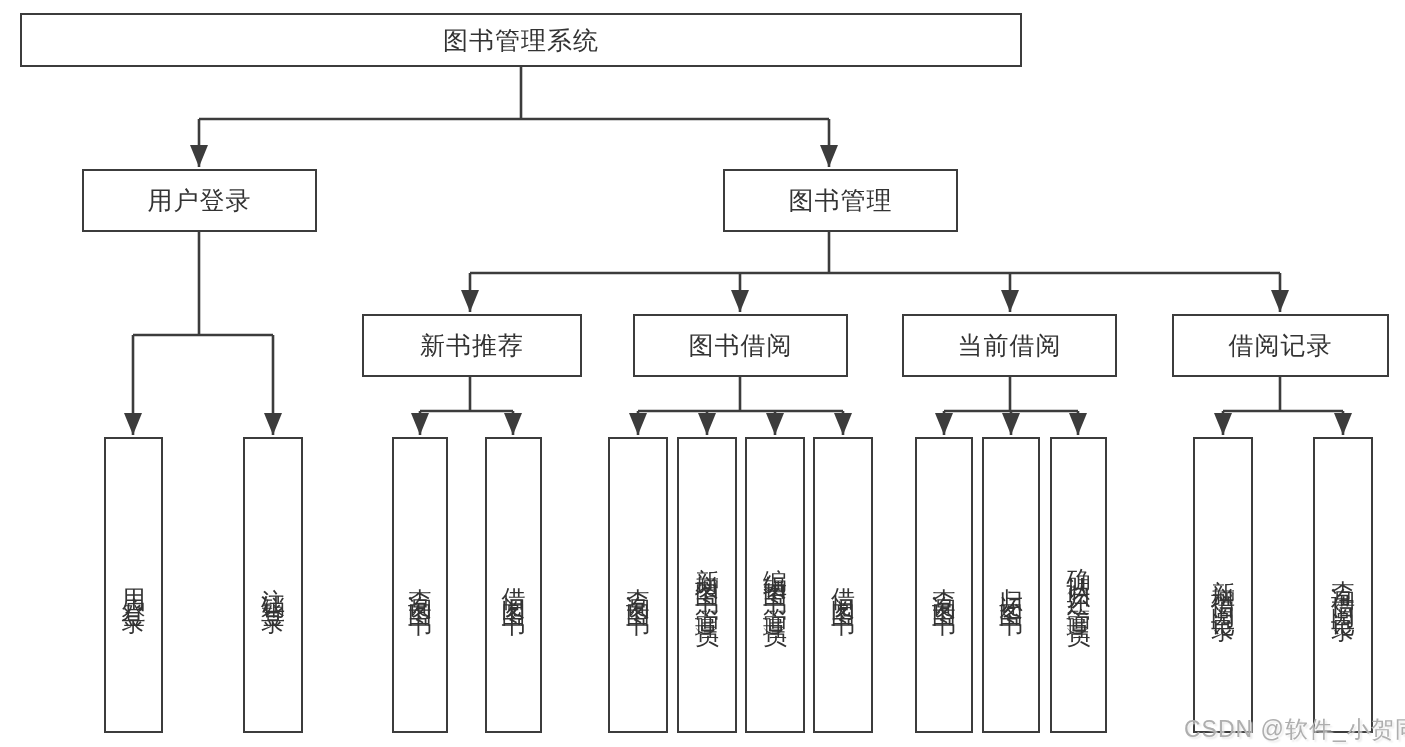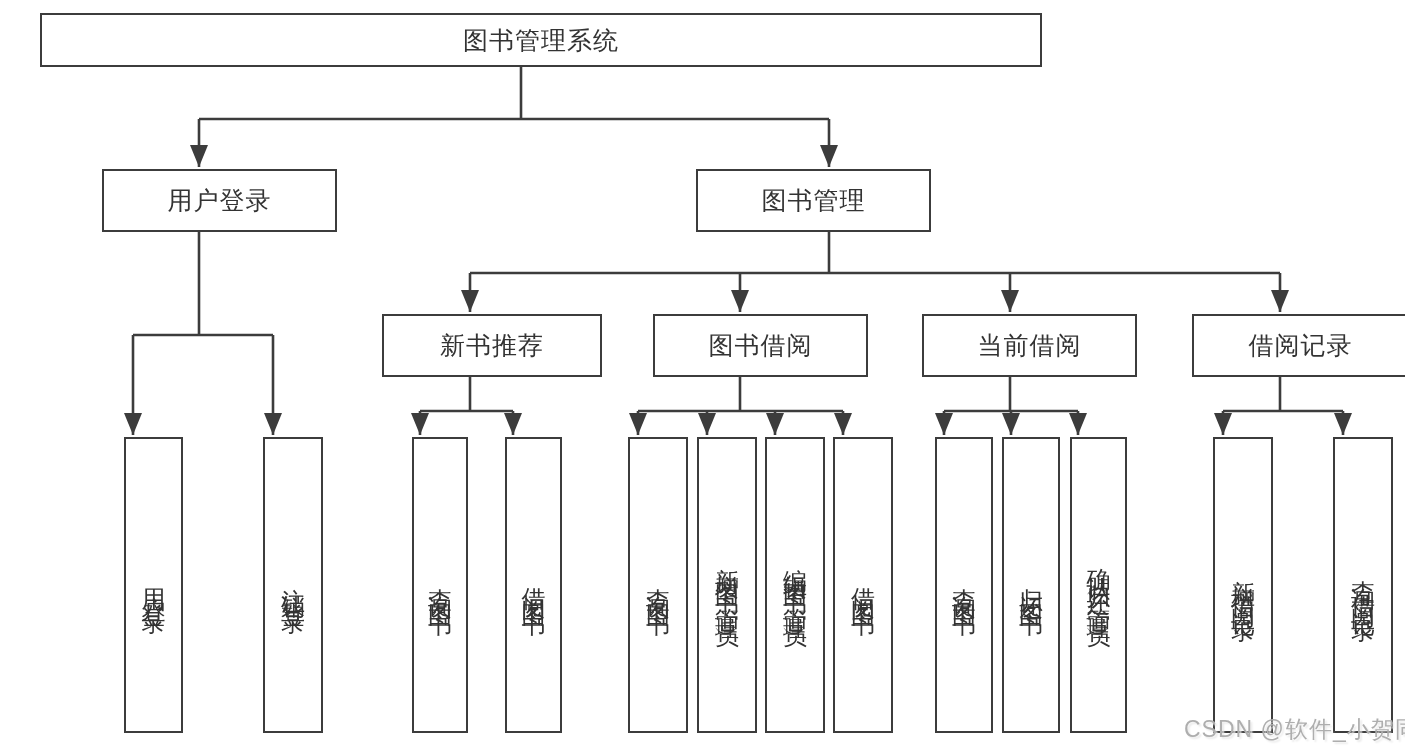--- a/index.html
+++ b/index.html
@@ -25,21 +25,20 @@
   }
   .box {
     position: absolute;
     box-sizing: border-box;
     border: 2px solid #3c3c3c;
     background: #ffffff;
     display: flex;
     align-items: center;
     justify-content: center;
     color: #333333;
-    margin-left: 20px;
   }
   .box.h span {
     font-size: 25px;
     letter-spacing: 1px;
     white-space: nowrap;
   }
   .box.v span {
     writing-mode: vertical-rl;
     text-orientation: mixed;
     font-size: 24px;
@@ -116,21 +115,21 @@
     </g>
   </svg>
 
   <div class="box h root-box">
     <span>图书管理系统</span>
   </div>
 
   <div class="box h lvl2" style="left:82px;">
     <span>用户登录</span>
   </div>
-  <div class="box h lvl2" style="left:676px;">
+  <div class="box h lvl2" style="left:723px;">
     <span>图书管理</span>
   </div>
 
   <div class="box h lvl3" style="left:362px;width:220px;">
     <span>新书推荐</span>
   </div>
   <div class="box h lvl3" style="left:902px;width:215px;">
     <span>当前借阅</span>
   </div>
   <div class="box h lvl3" style="left:633px;width:215px;">

